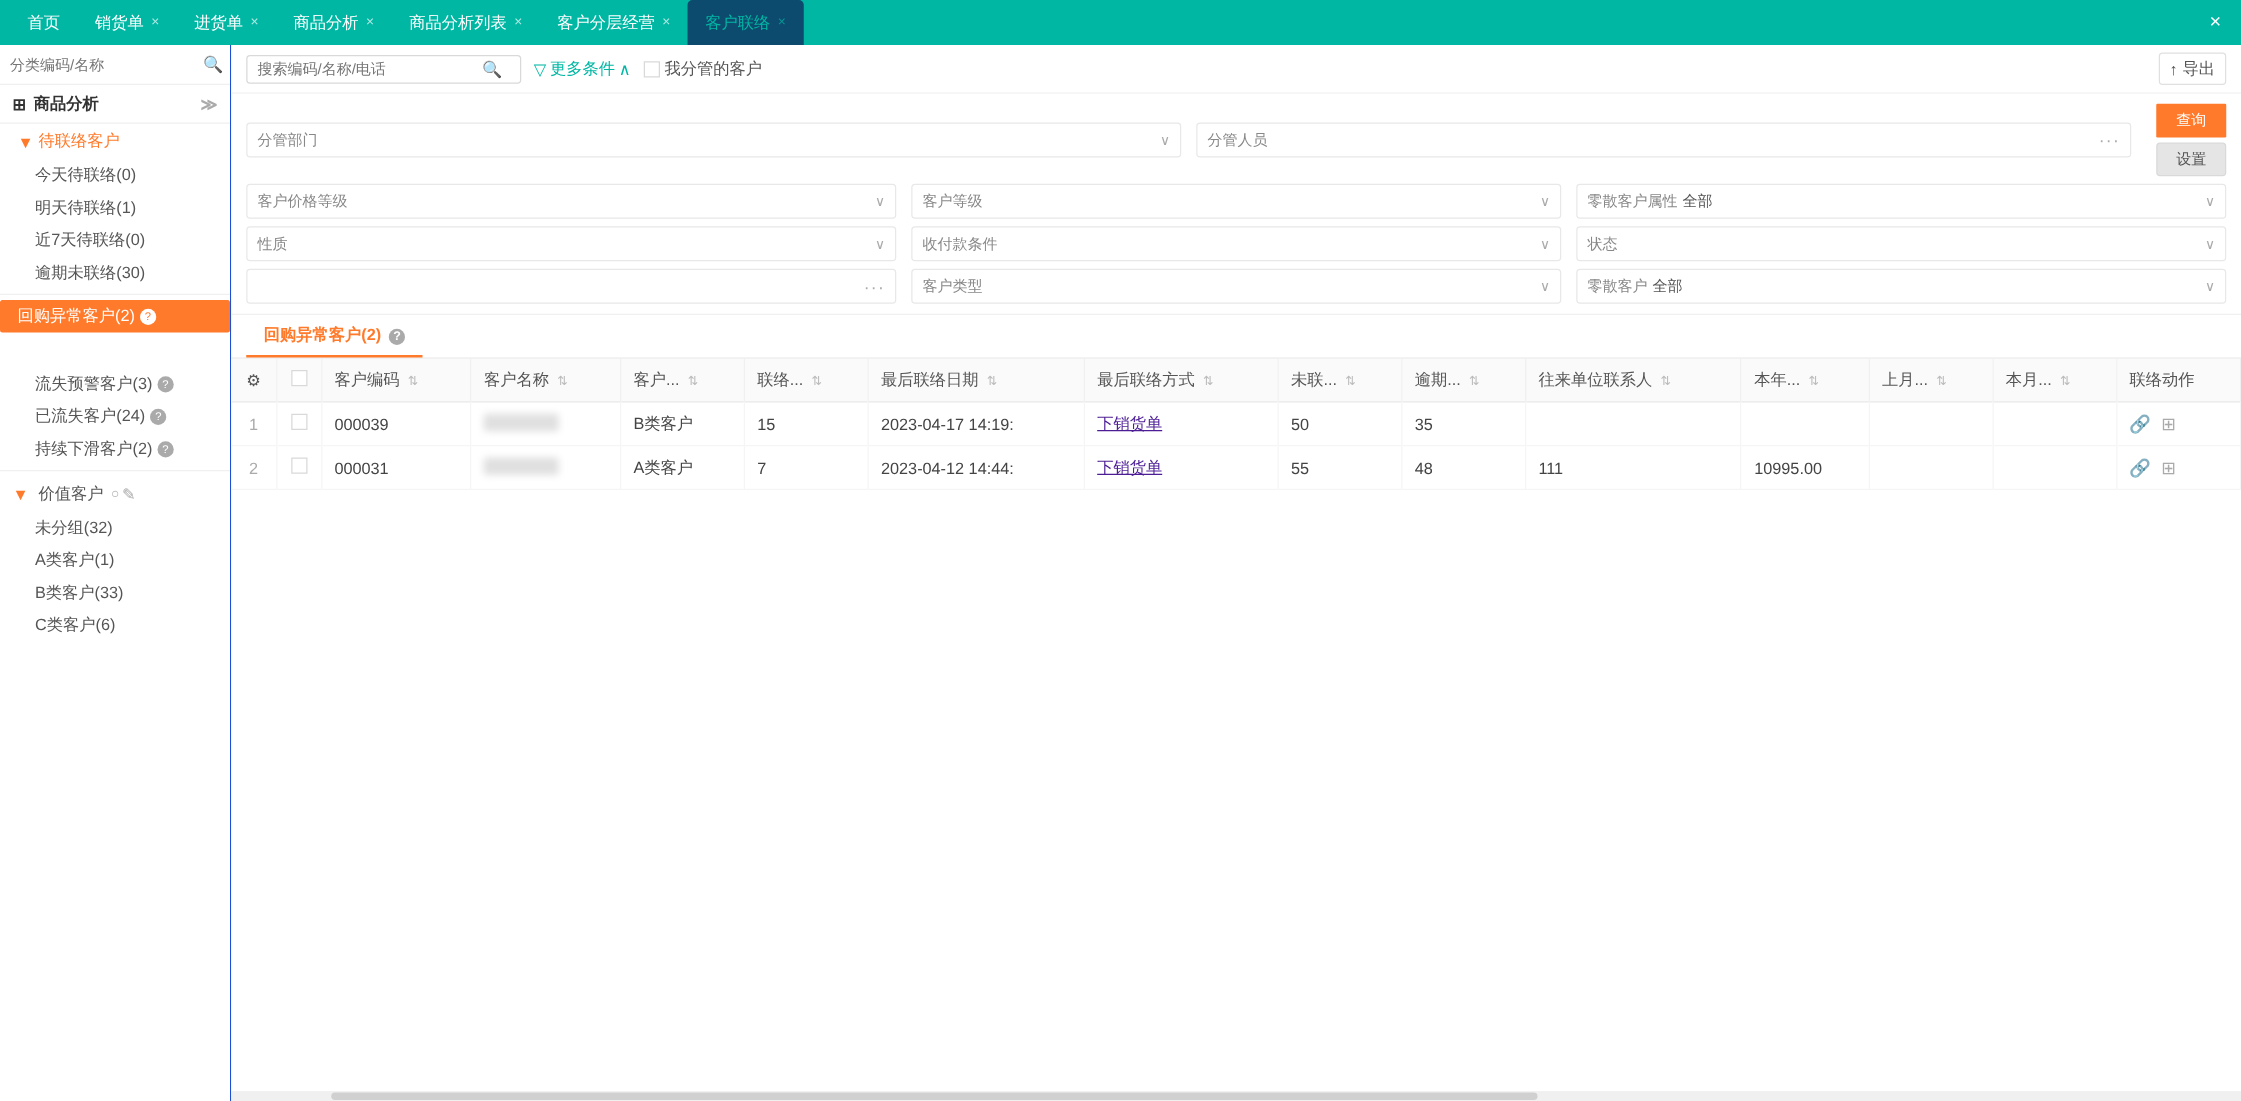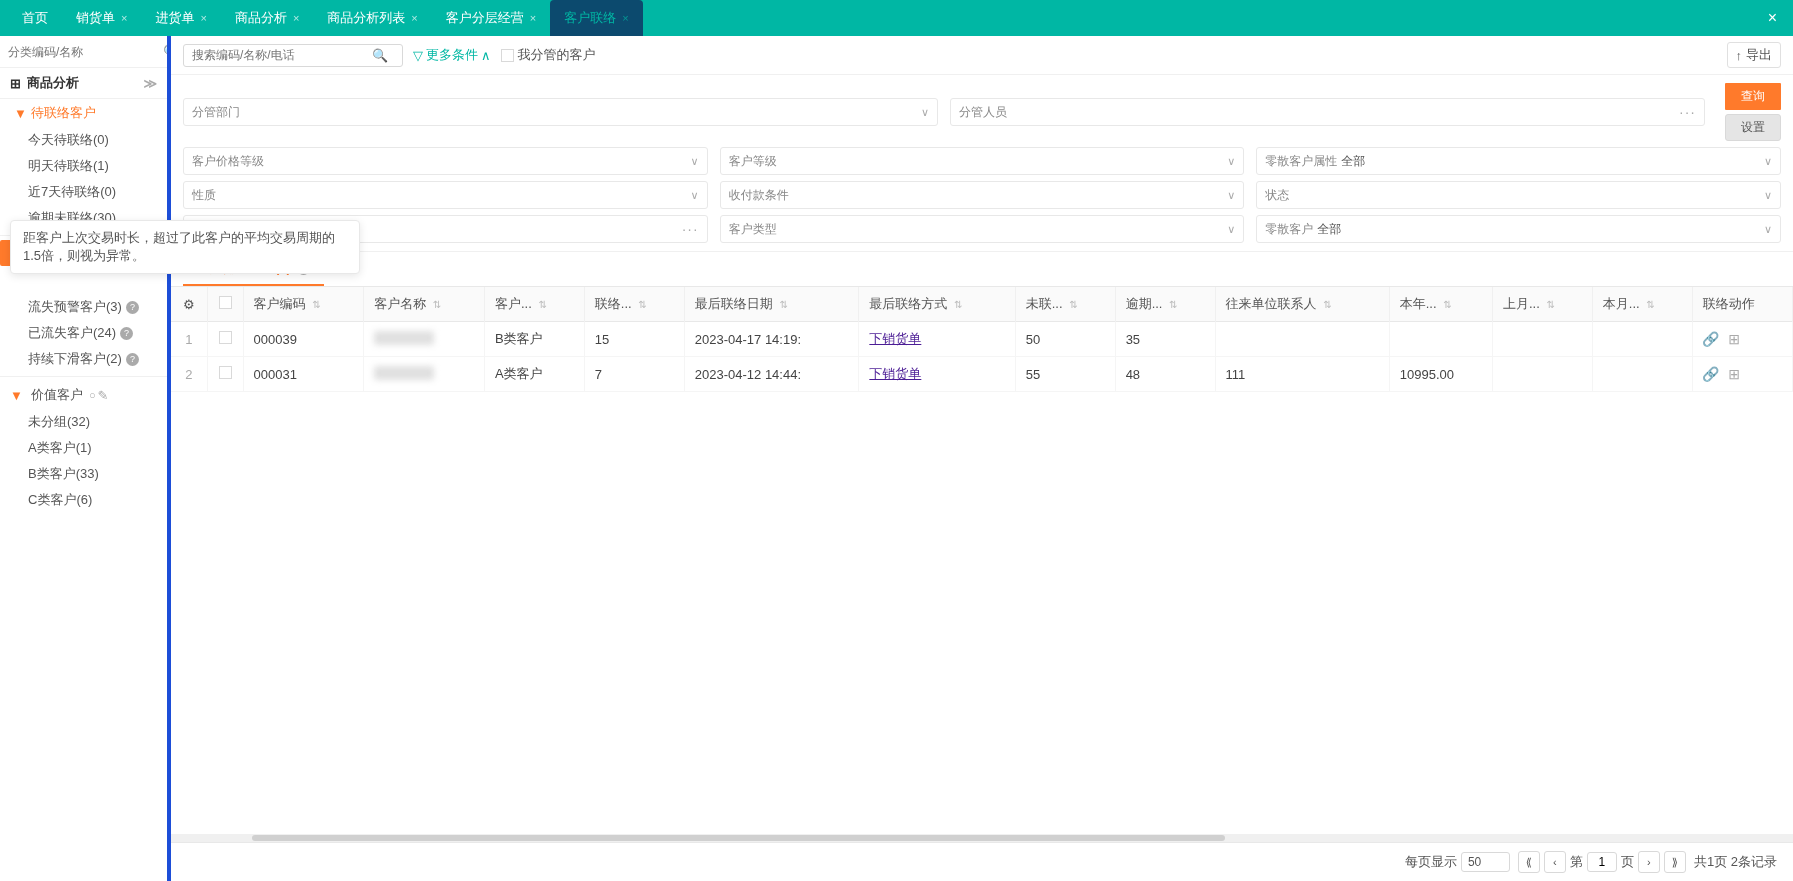--- a/index.html
+++ b/index.html
@@ -43,23 +43,23 @@
     }
 
     
     .main-layout {
       display: flex;
       height: calc(881px - 36px);
     }
 
     
     .sidebar {
-      width: 171px;
-      background: #fff;
-      border-right: 4px solid #1d4ed8;
+      width: 185px;
+      background: #fff;
+      border-right: 1px solid #1d4ed8;
       display: flex;
       flex-direction: column;
       overflow-y: auto;
     }
     .sidebar-search {
       padding: 8px;
       display: flex;
       align-items: center;
       border-bottom: 1px solid #f0f0f0;
     }
@@ -625,23 +625,20 @@
           <span class="arrow">∨</span>
         </div>
         <div class="filter-field">
           <span class="label">零散客户</span>
           <span style="margin-left:4px;color:#555;font-size:12px;">全部</span>
           <span class="arrow" style="margin-left:auto;">∨</span>
         </div>
       </div>
     </div>
 
-    <div class="tooltip-box">
-      <span>距客户上次交易时长，超过了此客户的平均交易周期的1.5倍，则视为异常。</span>
-    </div>
 
     <div class="category-tabs" style="margin-top:0;">
       <div class="cat-tab active">
         <span>回购异常客户(2)</span>
         <span class="help-icon">?</span>
       </div>
     </div>
 
     <div class="table-container">
       <table>
@@ -760,34 +757,14 @@
             </td>
           </tr>
         </tbody>
       </table>
     </div>
 
     <div class="scrollbar-area">
       <div class="scrollbar-thumb"></div>
     </div>
 
-    <div class="table-footer">
-      <div class="page-size-select">
-        <span>每页显示</span>
-        <select class="page-size-box">
-          <option>50</option>
-          <option>100</option>
-          <option>200</option>
-        </select>
-      </div>
-      <div class="page-nav">
-        <div class="page-nav-btn">⟪</div>
-        <div class="page-nav-btn">‹</div>
-        <span>第</span>
-        <input type="text" class="page-input" value="1" style="">
-        <span>页</span>
-        <div class="page-nav-btn">›</div>
-        <div class="page-nav-btn">⟫</div>
-      </div>
-      <span>共1页 2条记录</span>
-    </div>
   </div>
 </div>
 
 </body></html>

